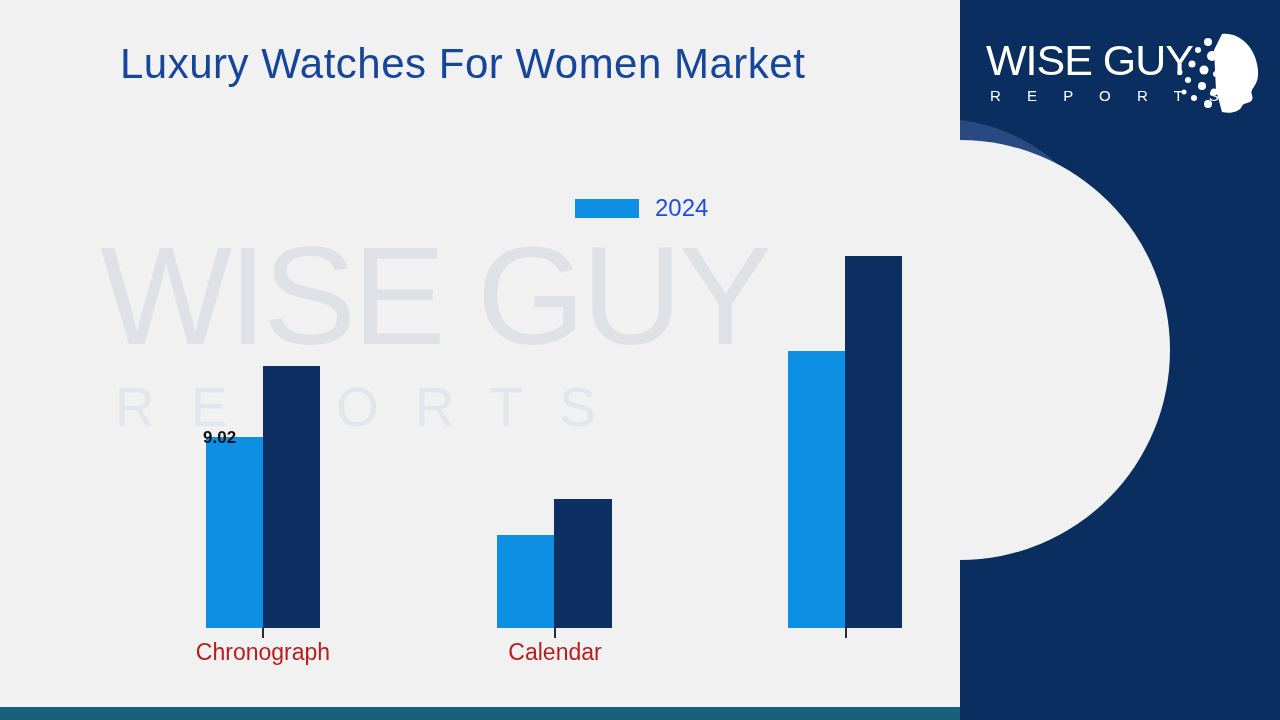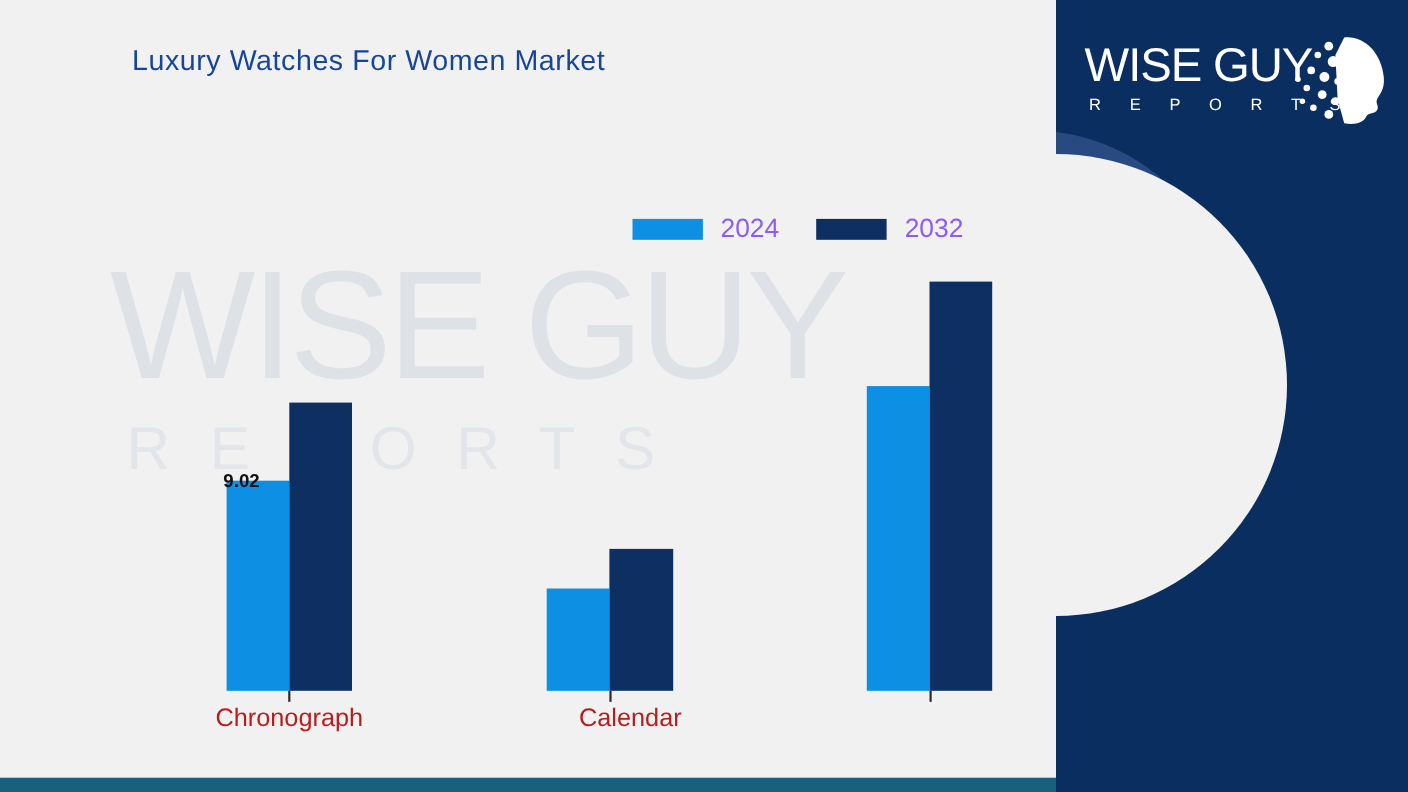--- a/index.html
+++ b/index.html
@@ -71,21 +71,21 @@
     position: absolute;
     left: 0; top: 707px;
     width: 960px; height: 13px;
     background: #19607d;
   }
 
   
   #chart-title {
     position: absolute;
     left: 120px; top: 40px;
-    font-size: 26px;
+    font-size: 42px;
     color: #16469a;
     font-family: "Liberation Sans", sans-serif;
     letter-spacing: 0.5px;
     white-space: nowrap;
   }
 
   
   #watermark {
     position: absolute;
     left: 60px; top: 215px;
@@ -150,57 +150,53 @@
     position: absolute;
     left: 575px; top: 194px;
     display: flex;
     align-items: center;
     gap: 34px;
   }
   .legend-item { display: flex; align-items: center; gap: 16px; }
   .legend-swatch { width: 64px; height: 19px; display: block; }
   .legend-swatch.s2024 { background: #0d90e3; }
   .legend-swatch.s2032 { background: #0e2f61; }
-  .legend-text { font-size: 24px; color: #8b5cf6; }
+  .legend-text { font-size: 24px; color: #1d4ed8; }
 </style>
 </head>
 <body>
 
 <div id="page">
 
   <div id="watermark">
     <div id="wm-main">WISE GUY</div>
     <div id="wm-sub">REPORTS</div>
   </div>
 
   <div id="chart-title">Luxury Watches For Women Market</div>
 
   <div id="legend">
     <div class="legend-item">
       <span class="legend-swatch s2024"></span>
       <span class="legend-text">2024</span>
     </div>
-    <div class="legend-item">
-      <span class="legend-swatch s2032"></span>
-      <span class="legend-text">2032</span>
-    </div>
   </div>
 
   <div id="plot-area">
 
     <div class="bar s2024" style="left:206px; width:57px; height:191px;"></div>
     <div class="bar s2032" style="left:263px; width:57px; height:262px;"></div>
     <div class="value-label" style="left:203px; top:428px;">9.02</div>
     <div class="tick" style="left:262px;"></div>
     <div class="cat-label" style="left:163px; width:200px;">Chronograph</div>
 
     <div class="bar s2024" style="left:497px; width:57px; height:93px;"></div>
     <div class="bar s2032" style="left:554px; width:58px; height:129px;"></div>
     <div class="tick" style="left:554px;"></div>
-    <div class="cat-label" style="left:473px; width:200px;">Calendar</div>
+    <div class="cat-label" style="left:455px; width:200px;">Calendar</div>
 
     <div class="bar s2024" style="left:788px; width:57px; height:277px;"></div>
     <div class="bar s2032" style="left:845px; width:57px; height:372px;"></div>
     <div class="tick" style="left:845px;"></div>
   </div>
 
   <div id="right-panel">
     <svg id="head-silhouette" viewBox="0 0 240 420">
       <path d="M40 0 C120 10 185 70 196 160 C200 200 215 215 222 235 C228 250 214 256 204 258
                C200 270 206 288 196 296 C188 303 172 300 166 306 C162 330 170 352 150 366

